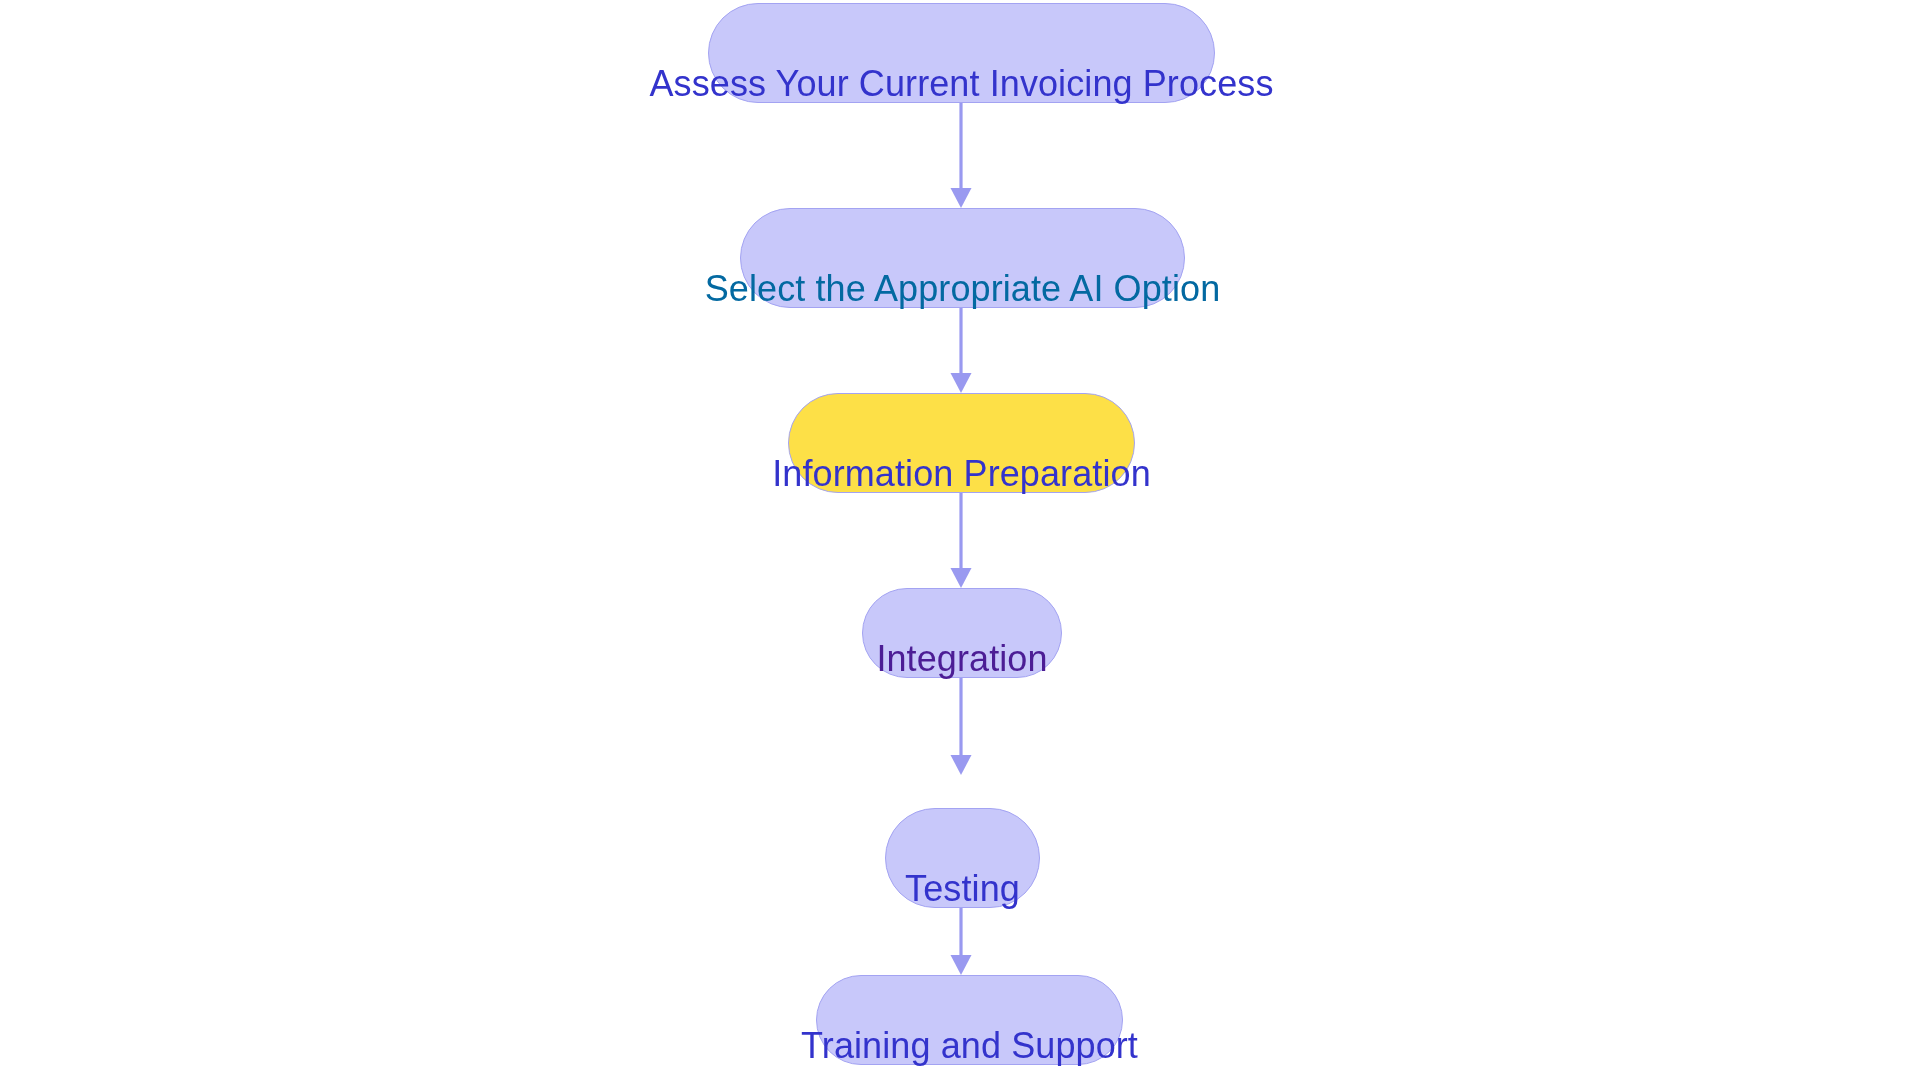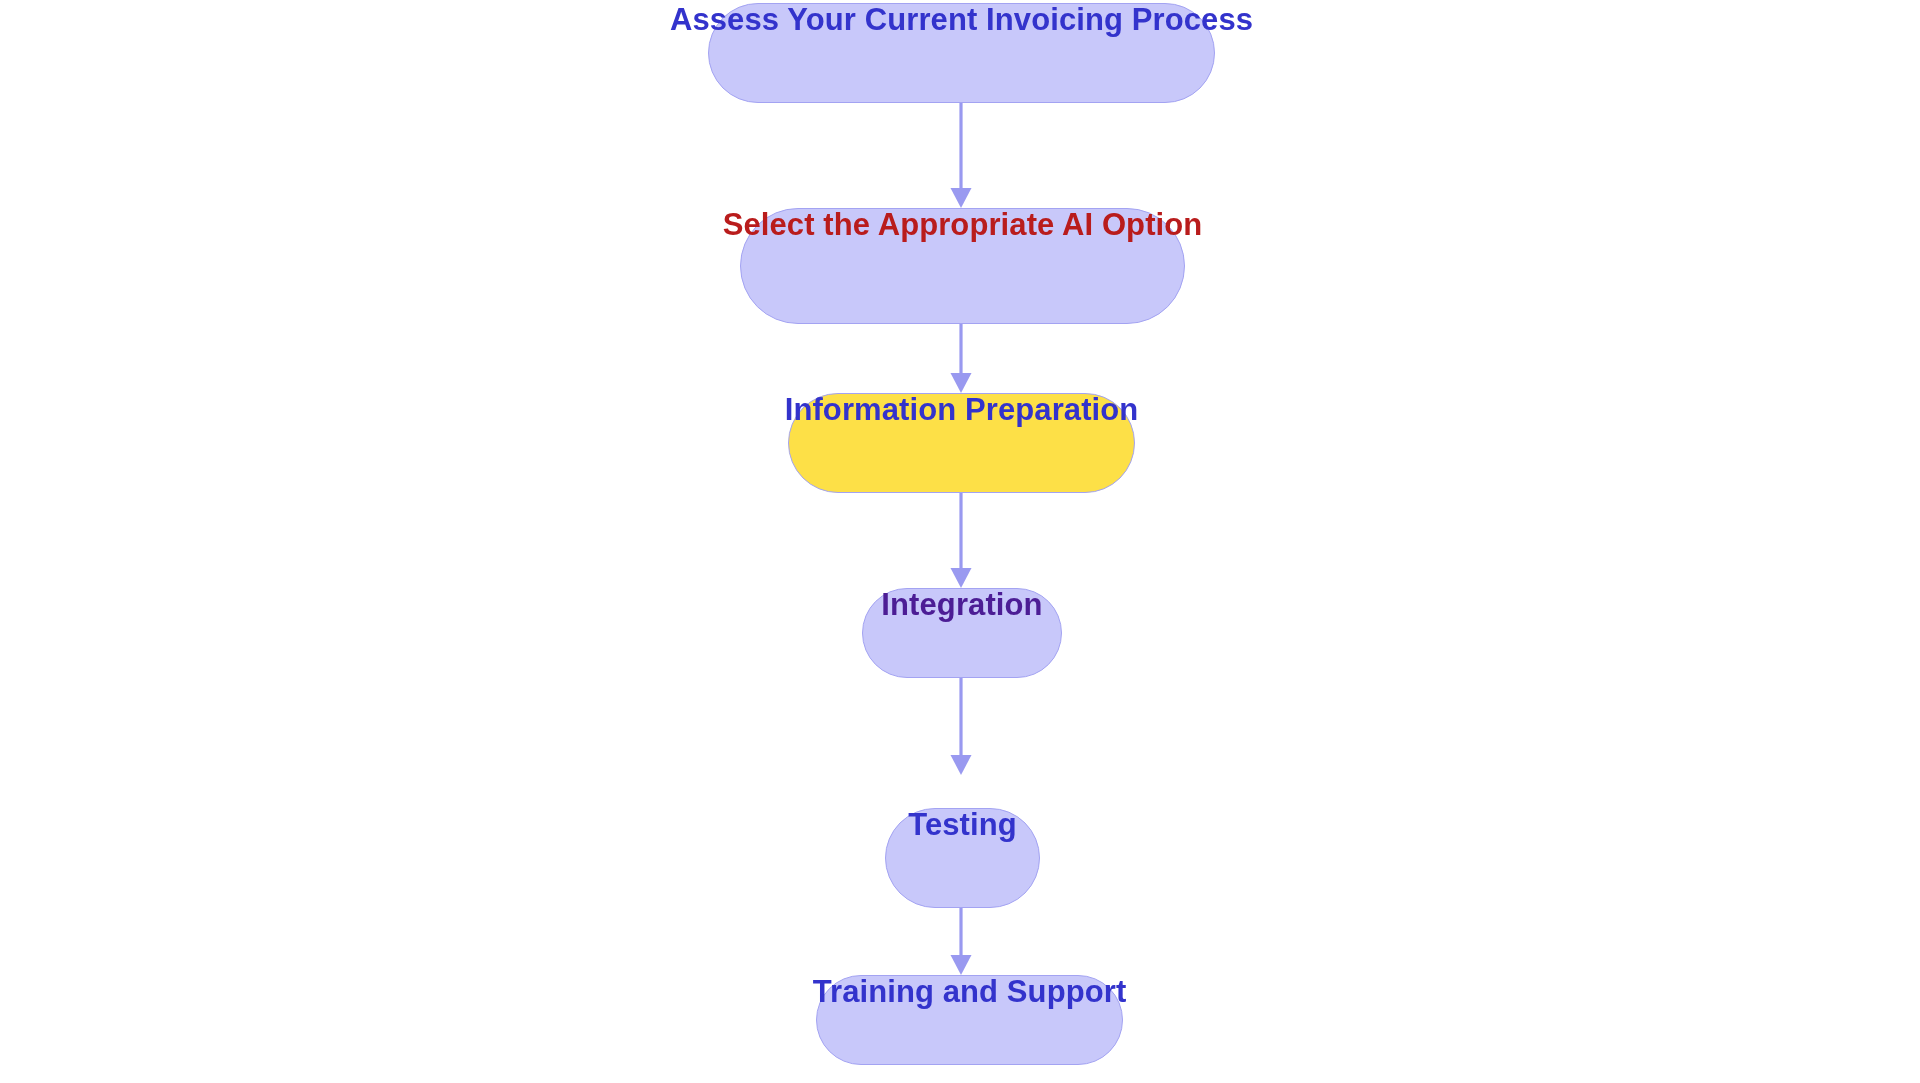--- a/index.html
+++ b/index.html
@@ -39,29 +39,29 @@
     top: 0;
     width: 1920px;
     height: 1083px;
     z-index: 2;
   }
 
   .flow-node {
     position: absolute;
     box-sizing: border-box;
     display: flex;
-    align-items: flex-start;
+    align-items: flex-end;
     justify-content: center;
     background: #c8c8fa;
     border: 1.5px solid #a3a3f2;
     border-radius: 9999px;
     color: #3333cc;
     font-family: "Liberation Sans", sans-serif;
-    font-size: 31px;
-    font-weight: 700;
+    font-size: 36px;
+    font-weight: 400;
     letter-spacing: 0.1px;
     white-space: nowrap;
     line-height: 1;
     user-select: none;
   }
 
   .flow-node-label {
     display: block;
     padding: 0 6px;
   }
@@ -91,21 +91,21 @@
       <g>
         <line x1="961" y1="875" x2="961" y2="956" stroke="#9999f0" stroke-width="3.2"></line>
         <polygon points="950.5,955 971.5,955 961,975" fill="#9999f0"></polygon>
       </g>
     </svg>
 
   <div id="node-layer">
       <div class="flow-node" id="node-1" style="left: 708px; top: 3px; width: 507px; height: 100px; background: rgb(200, 200, 250); border-color: rgb(163, 163, 242); color: rgb(51, 51, 204);">
         <span class="flow-node-label">Assess Your Current Invoicing Process</span>
       </div>
-      <div class="flow-node" id="node-2" style="left: 740px; top: 208px; width: 445px; height: 116px; background: rgb(200, 200, 250); border-color: rgb(163, 163, 242); color: #b91c1c;">
+      <div class="flow-node" id="node-2" style="left: 740px; top: 208px; width: 445px; height: 100px; background: rgb(200, 200, 250); border-color: rgb(163, 163, 242); color: #0369a1;">
         <span class="flow-node-label">Select the Appropriate AI Option</span>
       </div>
       <div class="flow-node" id="node-3" style="left: 788px; top: 393px; width: 347px; height: 100px; background: #fde047; border-color: rgb(163, 163, 242); color: rgb(51, 51, 204);">
         <span class="flow-node-label">Information Preparation</span>
       </div>
       <div class="flow-node" id="node-4" style="left: 862px; top: 588px; width: 200px; height: 90px; background: rgb(200, 200, 250); border-color: rgb(163, 163, 242); color: #4c1d95;">
         <span class="flow-node-label">Integration</span>
       </div>
       <div class="flow-node" id="node-5" style="left: 885px; top: 808px; width: 155px; height: 100px; background: rgb(200, 200, 250); border-color: rgb(163, 163, 242); color: rgb(51, 51, 204);">
         <span class="flow-node-label">Testing</span>

